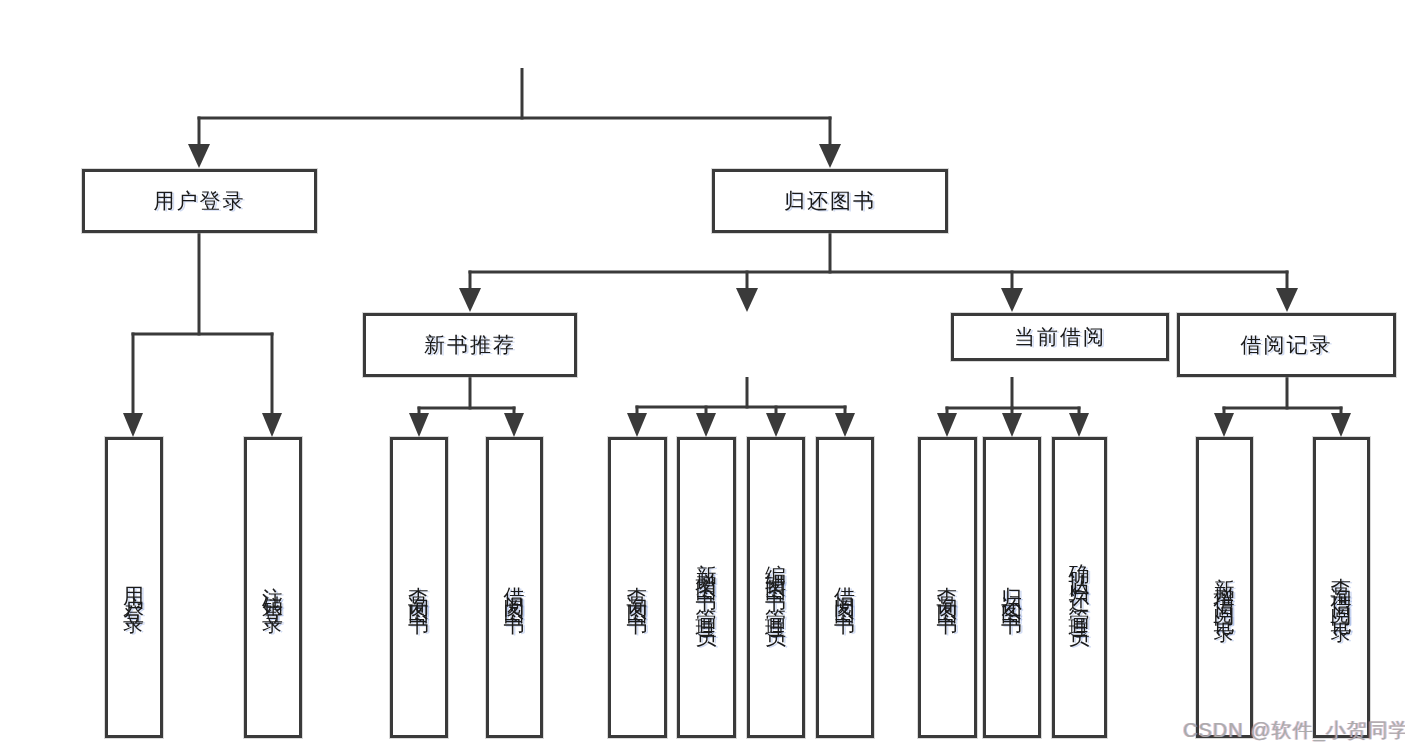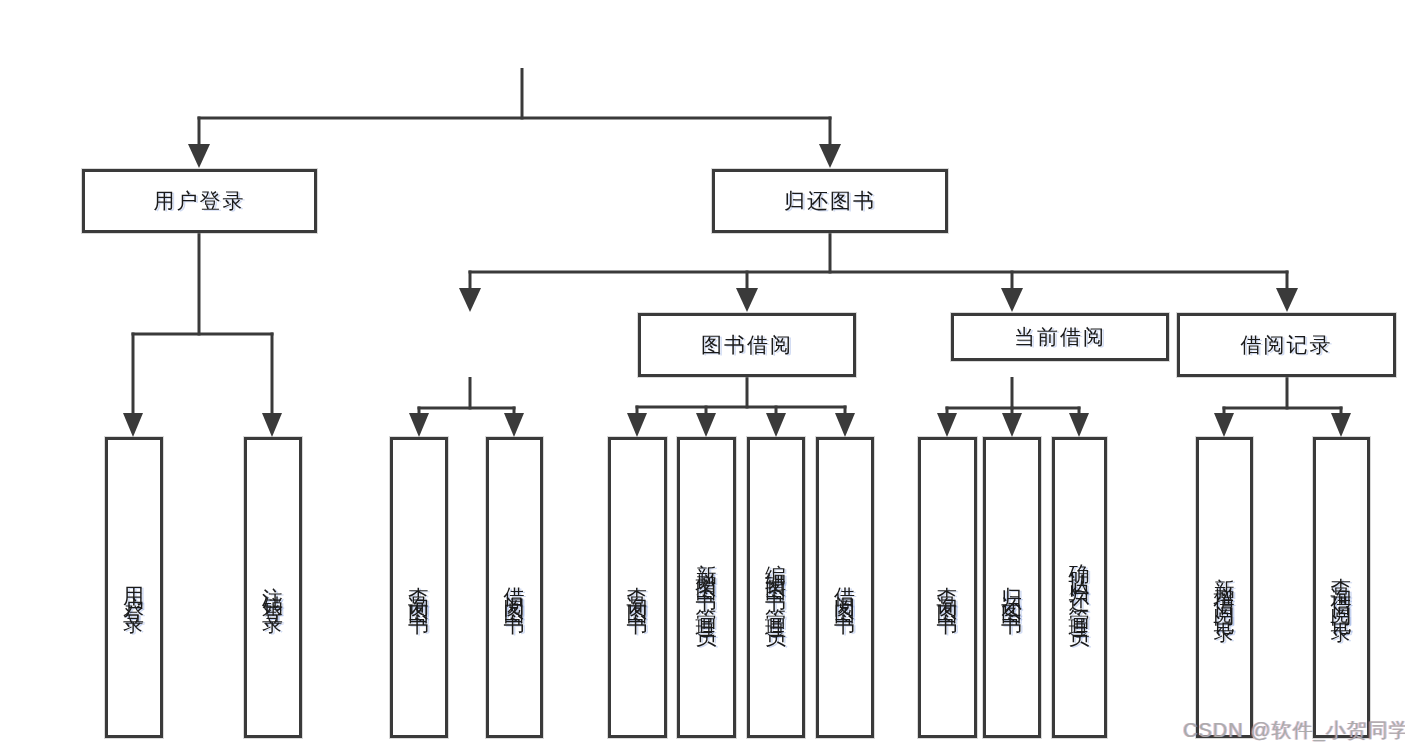--- a/index.html
+++ b/index.html
@@ -129,22 +129,22 @@
   </svg>
 
 
   <div class="box" style="left:82px;top:169px;width:235px;height:64px">
     <span>用户登录</span>
   </div>
   <div class="box" style="left:712px;top:169px;width:236px;height:64px">
     <span>归还图书</span>
   </div>
 
-  <div class="box" style="left:638px;top:313px;width:218px;height:64px">
-    <span>图书借阅</span>
+  <div class="box" style="left:363px;top:313px;width:214px;height:64px">
+    <span>新书推荐</span>
   </div>
   <div class="box" style="left:951px;top:313px;width:218px;height:48px">
     <span>当前借阅</span>
   </div>
   <div class="box" style="left:1177px;top:313px;width:219px;height:64px">
     <span>借阅记录</span>
   </div>
 
   <div class="box v" style="left:105px;top:437px;width:58px;height:301px">
     <span>用户登录</span>

